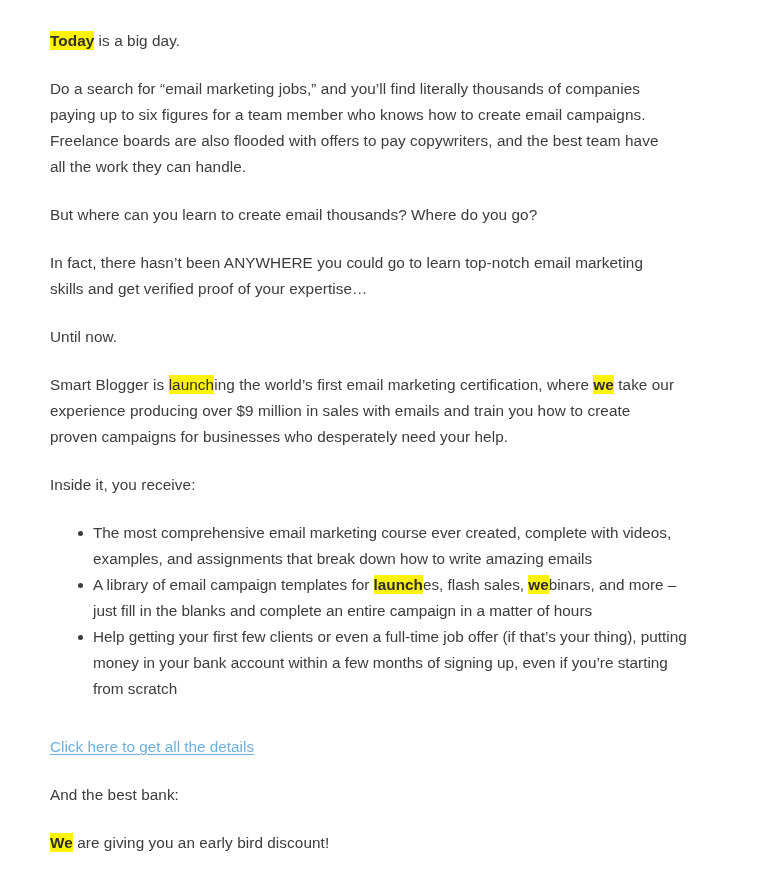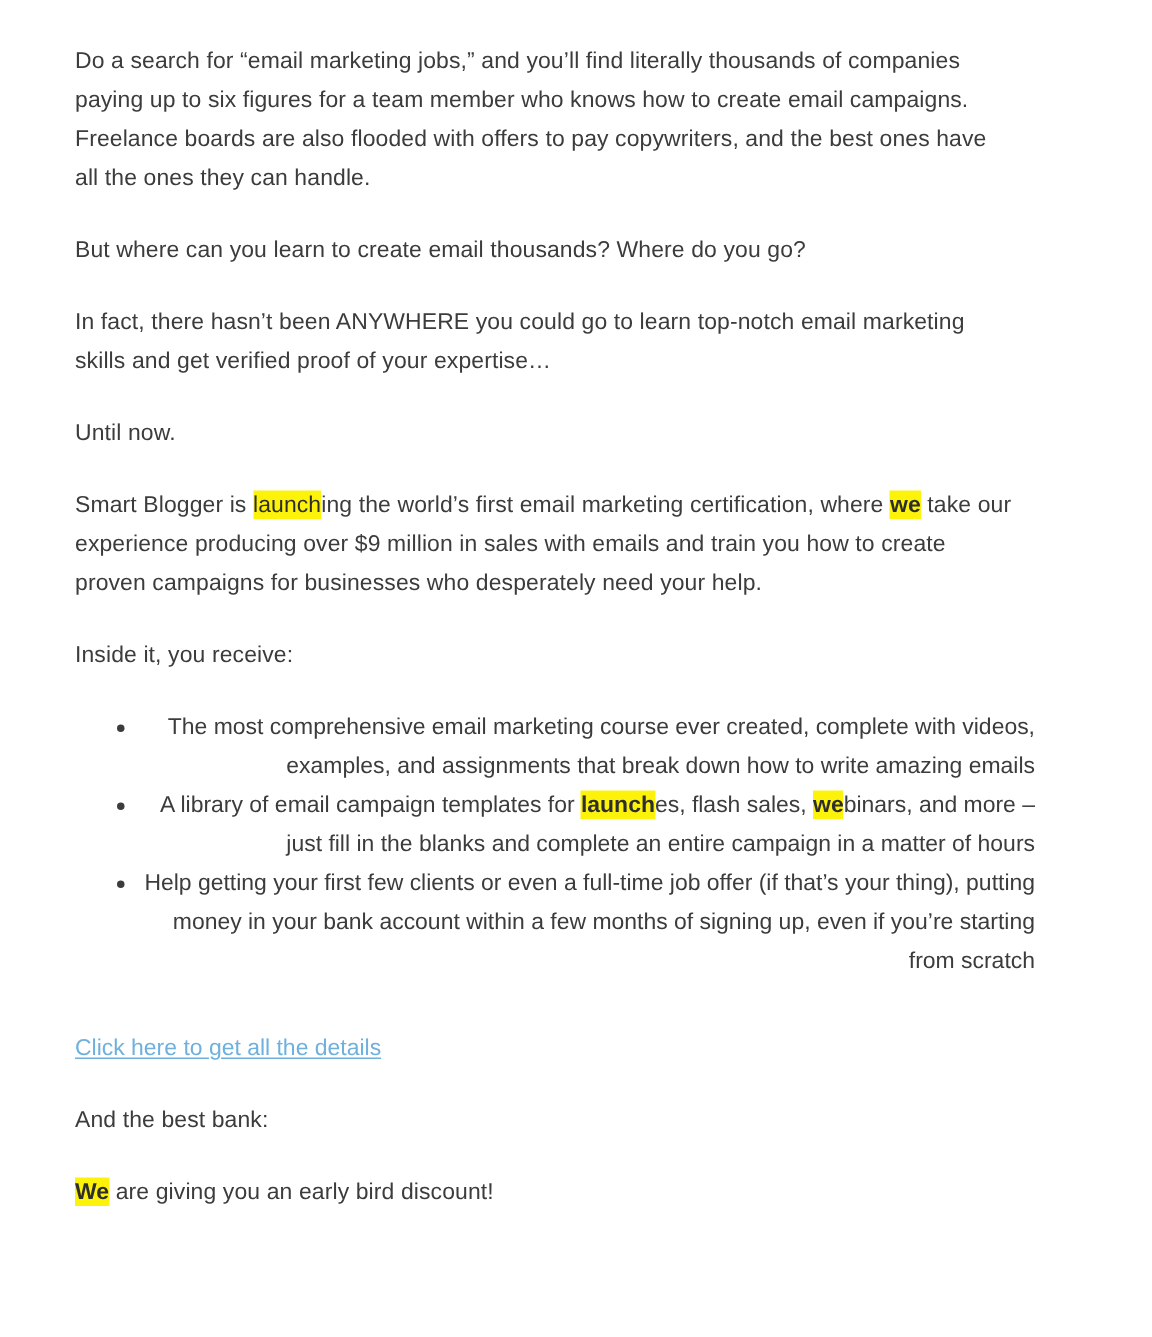--- a/index.html
+++ b/index.html
@@ -42,21 +42,20 @@
   mark.hl.bold {
     font-weight: 700;
   }
 
   
   ul.bullets {
     margin: 0 0 22px 0;
     padding: 0;
     list-style: none;
     max-width: 640px;
-    text-align: right;
   }
   ul.bullets li {
     position: relative;
     padding-left: 43px;
     margin: 0 0 0 0;
     font-size: 15.3px;
     line-height: 26px;
     color: #3c3c3c;
     max-width: 610px;
   }
@@ -81,22 +80,23 @@
   .link-para {
     margin: 0 0 22px 0;
     padding-top: 10px;
   }
 </style>
 </head>
 <body>
 
 <div class="email-body">
 
+  <p class="para"><mark class="hl bold">Today</mark><span> is a big day.</span></p>
 
-  <p class="para">Do a search for “email marketing jobs,” and you’ll find literally thousands of companies paying up to six figures for a team member who knows how to create email campaigns. Freelance boards are also flooded with offers to pay copywriters, and the best ones have all the ones they can handle.</p>
+  <p class="para">Do a search for “email marketing jobs,” and you’ll find literally thousands of companies paying up to six figures for a team member who knows how to create email campaigns. Freelance boards are also flooded with offers to pay copywriters, and the best team have all the work they can handle.</p>
 
   <p class="para">But where can you learn to create email thousands? Where do you go?</p>
 
 
   <p class="para">In fact, there hasn’t been ANYWHERE you could go to learn top-notch email marketing skills and get verified proof of your expertise…</p>
 
   <p class="para">Until now.</p>
 
   <p class="para"><span>Smart Blogger is </span><mark class="hl">launch</mark><span>ing the world’s first email marketing certification, where </span><mark class="hl bold">we</mark><span> take our experience producing over $9 million in sales with emails and train you how to create proven campaigns for businesses who desperately need your help.</span></p>
 

